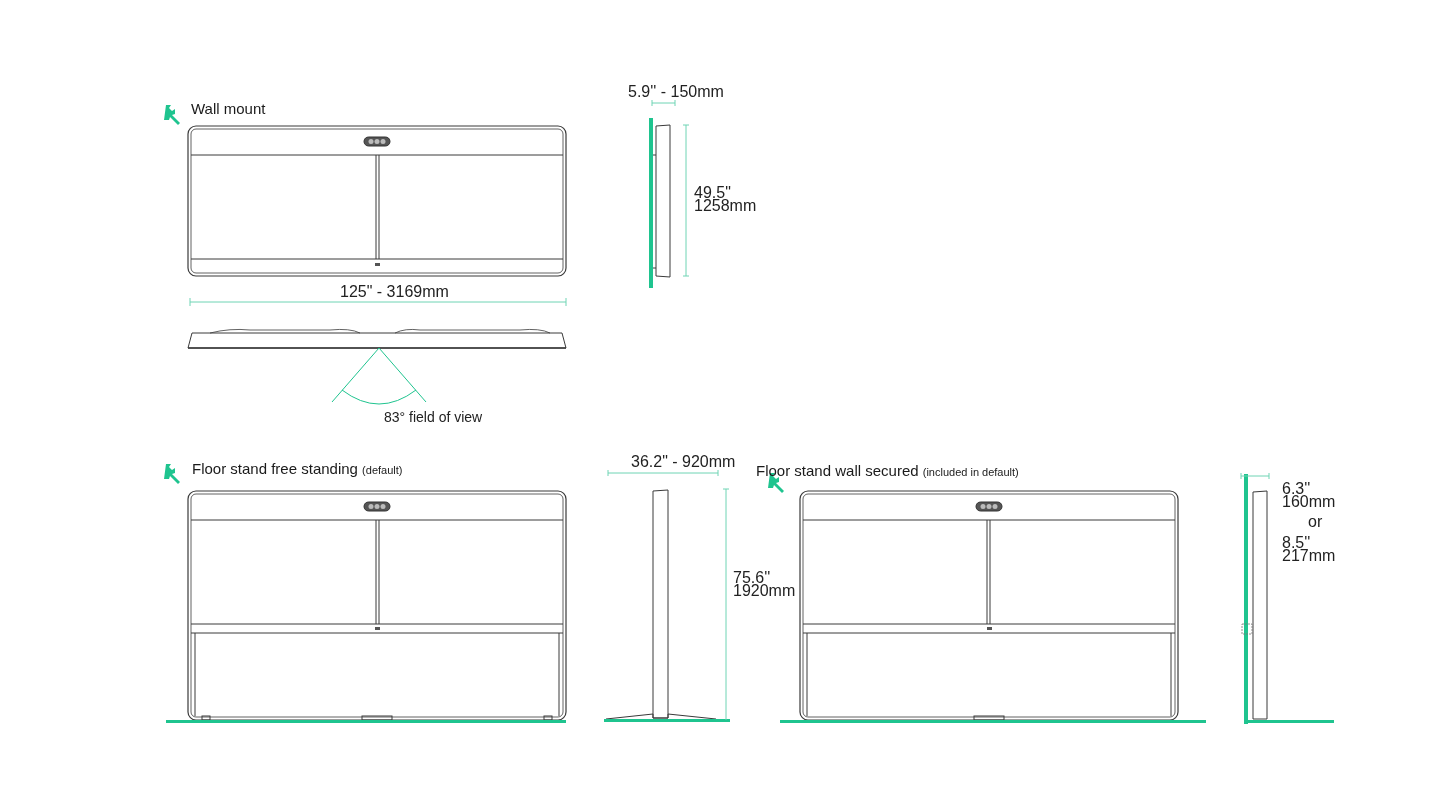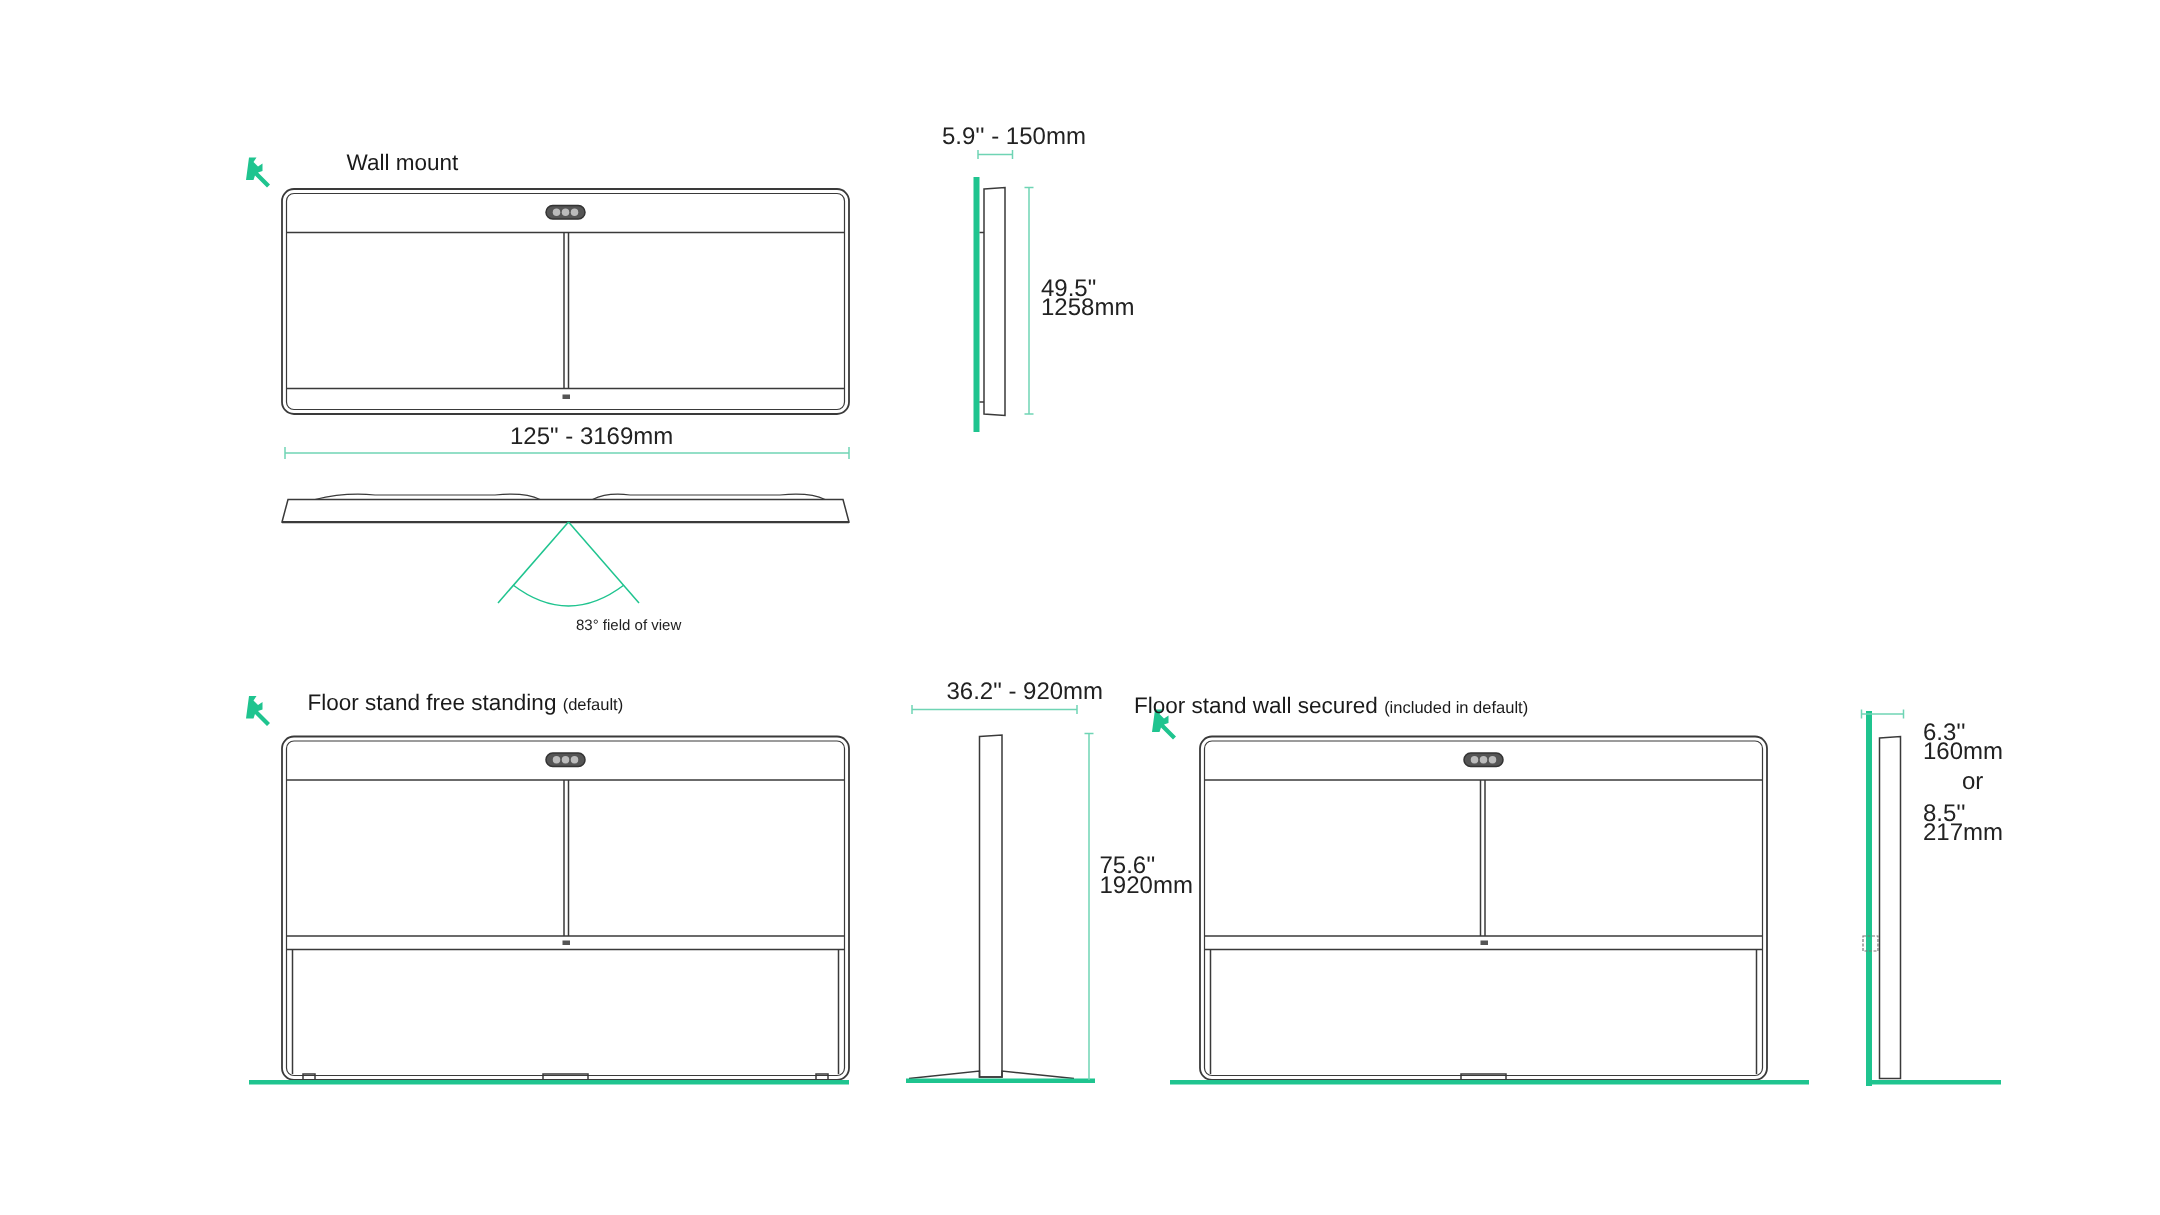--- a/index.html
+++ b/index.html
@@ -130,28 +130,28 @@
     <path d="M1253 492 L1267 491 L1267 719 L1253 719 Z" fill="none" stroke="#3a3a3a" stroke-width="1"></path>
     <rect x="1242" y="624" width="10" height="10" fill="none" stroke="#777" stroke-width="0.8" stroke-dasharray="2,1"></rect>
   </g>
   <g stroke="#6fd4b4" stroke-width="1">
     <line x1="1241" y1="476" x2="1269" y2="476"></line>
     <line x1="1241" y1="473" x2="1241" y2="479"></line>
     <line x1="1269" y1="473" x2="1269" y2="479"></line>
   </g>
 </svg>
 
-<div class="abs title" style="left:191px; top:100px;margin-left:40px;">Wall mount</div>
+<div class="abs title" style="left:191px; top:100px;">Wall mount</div>
 <div class="abs dim" style="left:340px; top:285px;">125" - 3169mm</div>
 <div class="abs dim" style="left:628px; top:85px;">5.9'' - 150mm</div>
 <div class="abs dim" style="left:694px; top:186px;">49.5"</div>
 <div class="abs dim" style="left:694px; top:199px;">1258mm</div>
-<div class="abs dim" style="left:384px; top:411px; font-size:10px;">83° field of view</div>
+<div class="abs dim" style="left:384px; top:411px; font-size:14px;">83° field of view</div>
 
-<div class="abs title" style="left:192px; top:460px;margin-left:13px;">
+<div class="abs title" style="left:192px; top:460px;">
   <span>Floor stand free standing</span>
   <small>(default)</small>
 </div>
 <div class="abs dim" style="left:631px; top:455px;">36.2" - 920mm</div>
 <div class="abs dim" style="left:733px; top:571px;">75.6''</div>
 <div class="abs dim" style="left:733px; top:584px;">1920mm</div>
 
 <div class="abs title" style="left:756px; top:462px;">
   <span>Floor stand wall secured</span>
   <small>(included in default)</small>

